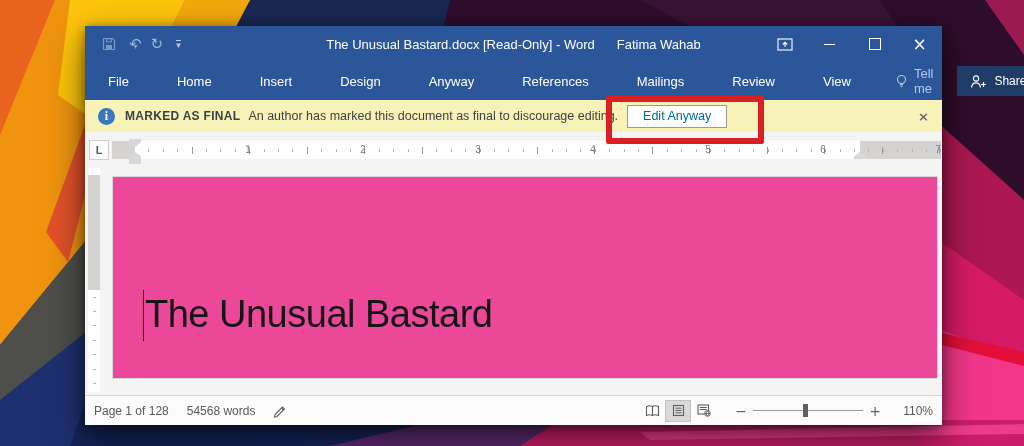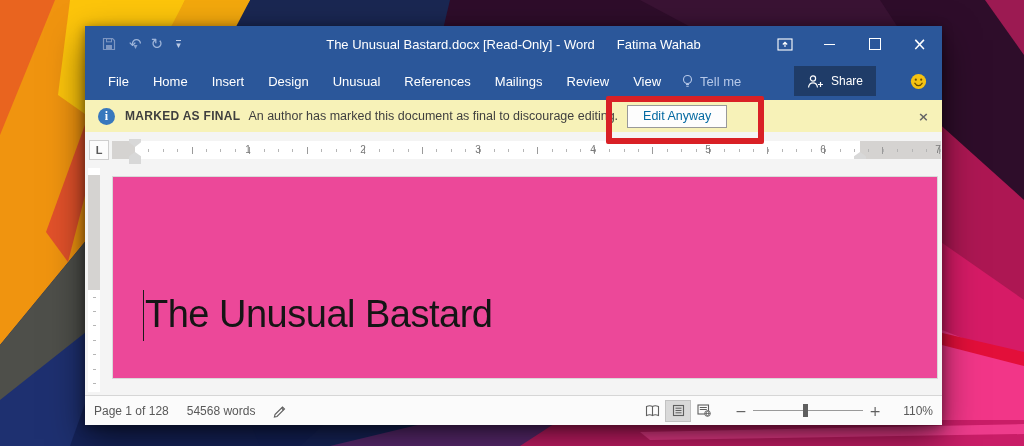--- a/index.html
+++ b/index.html
@@ -25,21 +25,21 @@
   .qat-more{font-size:9px;color:#bccbe6;border-top:1px solid #bccbe6;padding-top:1px;line-height:6px;}
   .title-center{position:absolute;left:160px;right:160px;text-align:center;font-size:13px;white-space:nowrap;pointer-events:none;}
   .title-center .user{margin-left:22px;}
   .win-controls{margin-left:auto;display:flex;align-items:stretch;height:100%;}
   .win-btn{width:45px;display:flex;align-items:center;justify-content:center;cursor:default;}
   .min-glyph{width:11px;border-top:1px solid #fff;display:block;}
   .max-glyph{width:10px;height:10px;border:1px solid #fff;display:block;}
   .close-glyph{font-size:17px;line-height:1;font-family:"DejaVu Sans",sans-serif;}
 
   
-  .menubar{flex:0 0 38px;background:#2b579a;display:flex;align-items:center;padding-left:11px;}
+  .menubar{flex:0 0 38px;background:#2b579a;display:flex;align-items:center;padding-left:11px;gap:24px;}
   .tab{color:#fff;font-size:13px;padding:0 12px;white-space:nowrap;}
   .tellme{display:flex;align-items:center;gap:6px;color:#b6c8e8;font-size:13px;margin-left:8px;}
   .share-btn{margin-left:auto;height:30px;background:#1f3c68;color:#fff;display:flex;align-items:center;gap:7px;padding:0 13px;font-size:12px;margin-right:34px;}
   .smiley{margin-right:15px;display:flex;align-items:center;}
 
   
   .infobar{flex:0 0 32px;background:#f7f2b8;display:flex;align-items:center;padding:0 13px;}
   .info-icon{width:17px;height:17px;border-radius:50%;background:#3878bd;color:#fff;
     display:flex;align-items:center;justify-content:center;font-size:12px;font-weight:bold;
     font-family:"Liberation Serif",serif;flex:0 0 17px;}
@@ -169,21 +169,21 @@
           <span class="close-glyph">×</span>
         </div>
     </div>
   </div>
 
   <div class="menubar">
     <span class="tab">File</span>
     <span class="tab">Home</span>
     <span class="tab">Insert</span>
     <span class="tab">Design</span>
-    <span class="tab">Unusual</span>
+    <span class="tab">Anyway</span>
     <span class="tab">References</span>
     <span class="tab">Mailings</span>
     <span class="tab">Review</span>
     <span class="tab">View</span>
     <span class="tellme">
       <span>
         <svg class="mini" width="13" height="15" viewBox="0 0 13 15">
             <circle cx="6.5" cy="5.5" r="4" fill="none" stroke="#b6c8e8" stroke-width="1.1"></circle>
             <path d="M5 10.5h3M5.3 12.3h2.4" stroke="#b6c8e8" stroke-width="1.1"></path>
           </svg>

